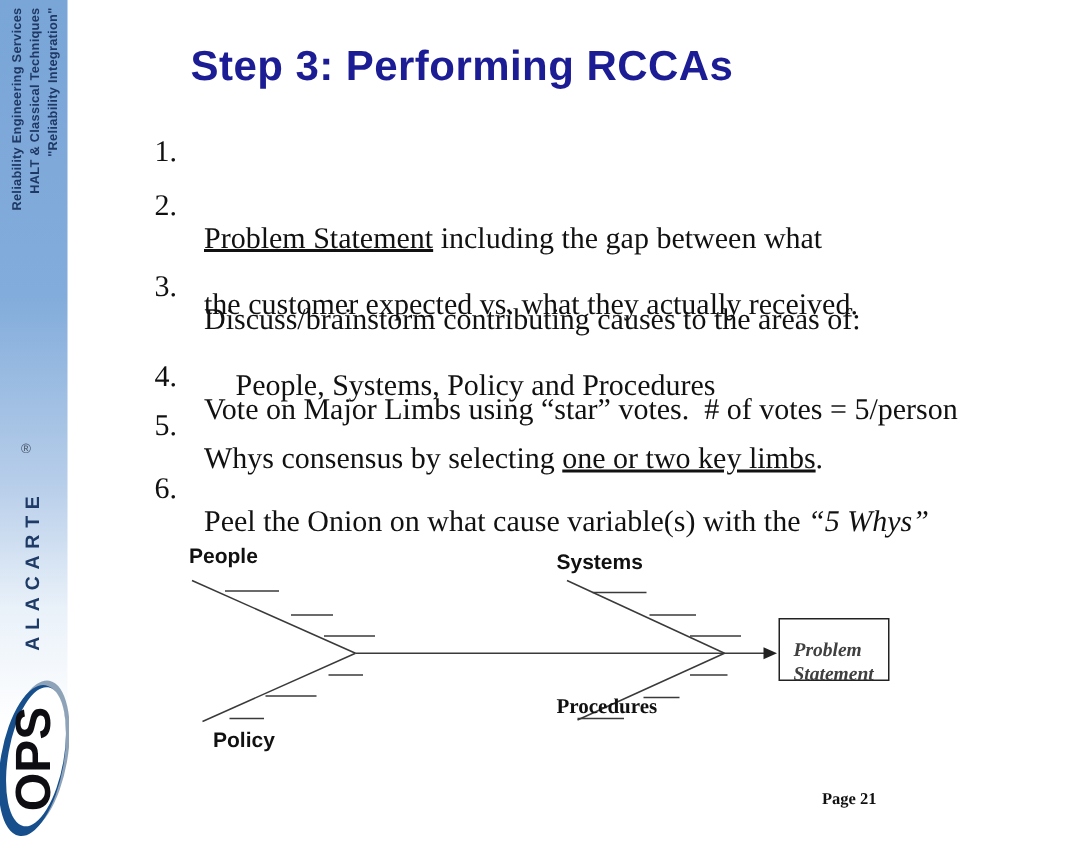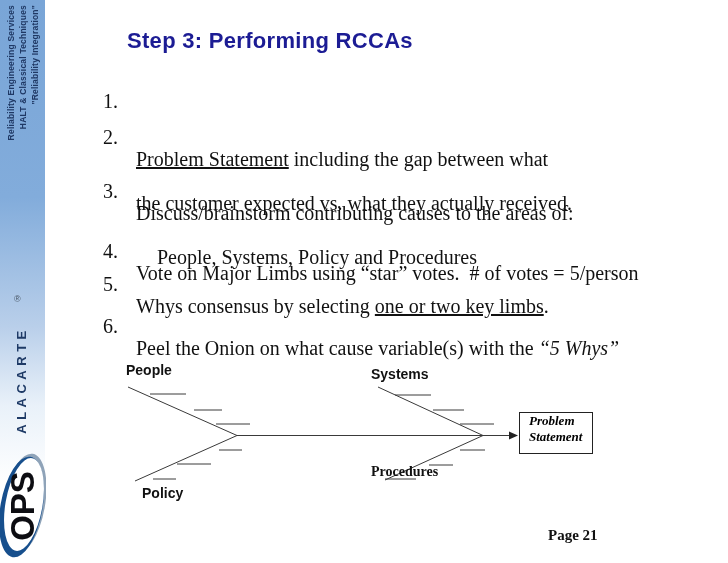--- a/index.html
+++ b/index.html
@@ -24,21 +24,21 @@
   .alacarte{
     position:absolute;left:-47px;top:371px;width:140px;height:18px;
     transform:rotate(-90deg);
     color:#1e3a66;font-size:13px;font-weight:bold;letter-spacing:4.5px;
     text-align:center;white-space:nowrap;
   }
   .ops-logo{position:absolute;left:0px;top:450px;}
   
   .slide-title{
     position:absolute;left:127px;top:28px;
-    font-size:22px;font-weight:bold;color:#1c1c94;letter-spacing:.3px;
+    font-size:28px;font-weight:bold;color:#1c1c94;letter-spacing:.3px;
     white-space:nowrap;
   }
   
   .list-item{
     position:absolute;left:103px;width:615px;
     font-family:"Liberation Serif",serif;font-size:20px;line-height:22px;color:#111;
     padding-left:23px;white-space:pre-wrap;
   }
   .list-item .num{position:absolute;left:0;top:0;}
   .u{text-decoration:underline;}
@@ -51,25 +51,25 @@
     font-family:"Liberation Sans",sans-serif;white-space:nowrap;
   }
   .lbl-people{left:126px;top:362px;}
   .lbl-systems{left:371px;top:366px;}
   .lbl-policy{left:126px;top:485px;margin-left:16px;}
   .lbl-procedures{left:371px;top:464px;font-family:Liberation Serif, serif;}
   .problem-box{
     position:absolute;left:519px;top:412px;width:74px;height:42px;
     border:1px solid #222;background:#fff;box-sizing:border-box;
     font-family:"Liberation Serif",serif;font-style:italic;font-weight:bold;
-    font-size:13px;line-height:16px;color:#000000;padding:0 0 0 9px;
+    font-size:13px;line-height:16px;color:#404040;padding:12px 0 0 9px;
   }
   .page-label{
     position:absolute;left:548px;top:527px;
-    font-family:"Liberation Serif",serif;font-weight:bold;font-size:15px;color:#111;
+    font-family:"Liberation Serif",serif;font-weight:bold;font-size:11px;color:#111;
   }
 </style>
 </head>
 <body>
 
 <div class="sidebar">
   <div class="tagline">
     <div>Reliability Engineering Services</div>
     <div>HALT &amp; Classical Techniques</div>
     <div>"Reliability Integration"</div>

